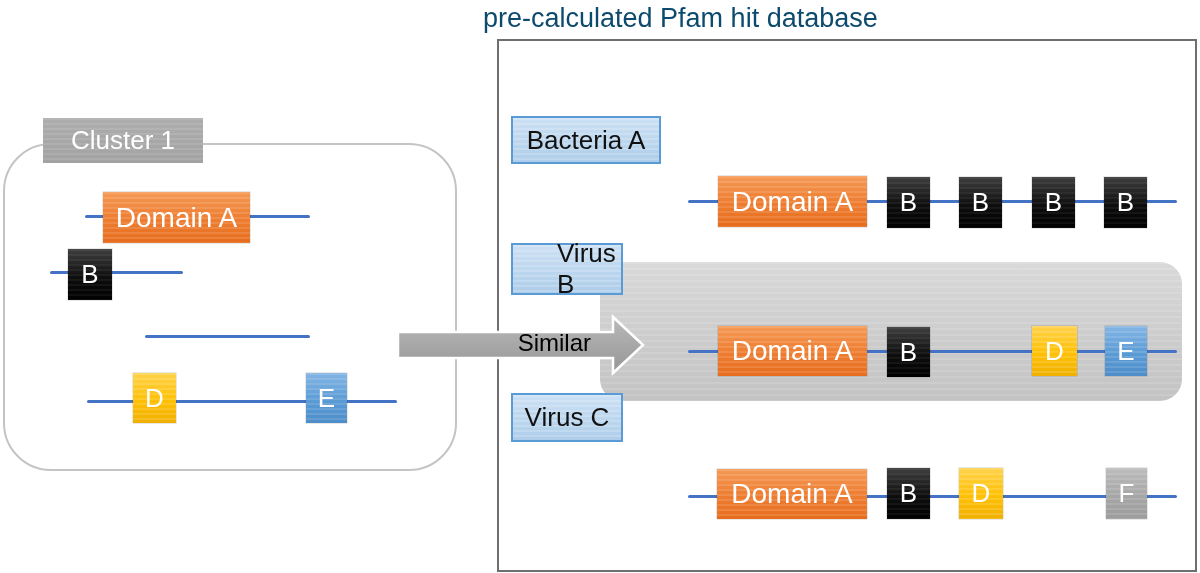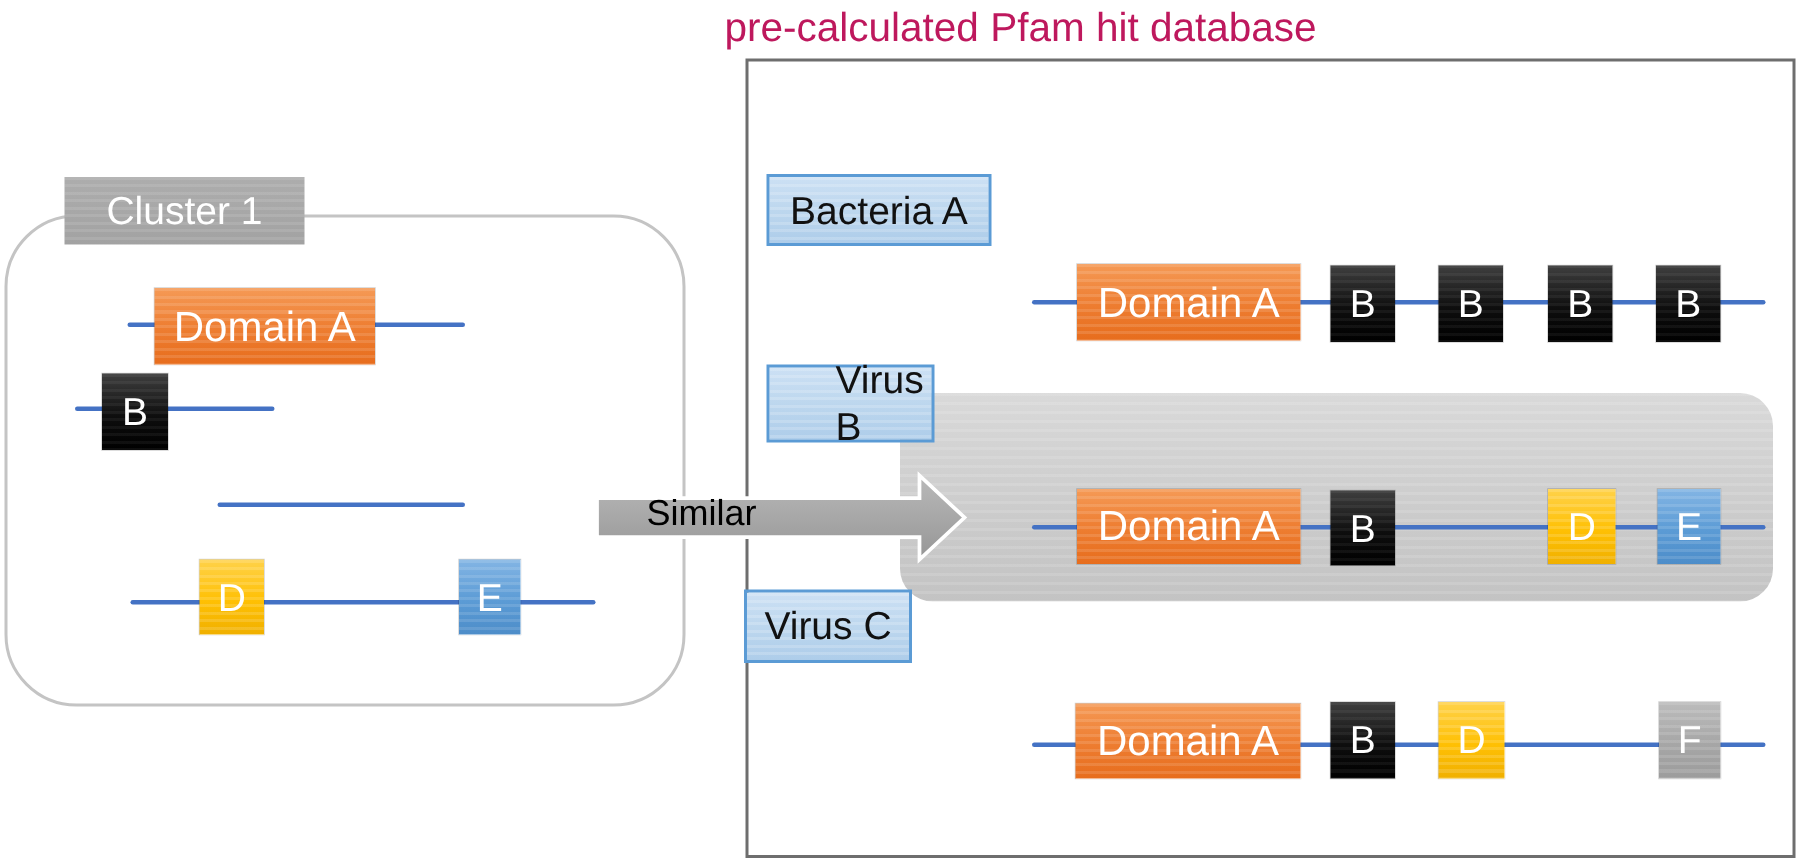--- a/index.html
+++ b/index.html
@@ -4,21 +4,21 @@
 <style>
   html,body{margin:0;padding:0;background:#ffffff;}
   body{font-family:"Liberation Sans", sans-serif;}
   #canvas{position:relative;width:1200px;height:573px;background:#ffffff;overflow:hidden;}
 
   .abs{position:absolute;}
 
   
   .fig-title{
     left:483px;top:3px;width:420px;height:32px;
-    font-size:27px;color:#be185d;letter-spacing:0px;
+    font-size:27px;color:#0c4a6e;letter-spacing:0px;
     white-space:nowrap;
   }
 
   
   .db-panel{
     left:497px;top:39px;width:696px;height:529px;
     border:2px solid #6e6e6e;background:#ffffff;
   }
 
   
@@ -89,21 +89,21 @@
     background:
       repeating-linear-gradient(180deg, rgba(255,255,255,.12) 0 2px, rgba(255,255,255,0) 2px 6px),
       linear-gradient(180deg,#d9d9d9 0%,#cbcbcb 60%,#c3c3c3 100%);
     z-index:1;
   }
 
   
   .arrow-svg{left:0;top:0;width:1200px;height:573px;z-index:5;pointer-events:none;}
   .similar-label{
     left:431px;top:329px;width:160px;height:28px;
-    font-size:24px;color:#000000;text-align:left;z-index:6;
+    font-size:24px;color:#000000;text-align:right;z-index:6;
   }
 </style>
 </head>
 <body>
 
 <div id="canvas">
 
   <div class="abs fig-title">pre-calculated Pfam hit database</div>
 
   <div class="abs db-panel"></div>
@@ -144,20 +144,20 @@
   <div class="abs dbox d-b" style="left:1032px;top:177px;width:43px;height:51px;">B</div>
   <div class="abs dbox d-b" style="left:1104px;top:177px;width:43px;height:51px;">B</div>
 
   <div class="abs entry-label" style="left:511px;top:243px;width:112px;height:52px;padding-left:44px;">Virus B</div>
   <div class="abs bb-line" style="left:688px;top:350px;width:489px;"></div>
   <div class="abs dbox d-a" style="left:718px;top:326px;width:149px;height:50px;">Domain A</div>
   <div class="abs dbox d-b" style="left:887px;top:327px;width:43px;height:50px;">B</div>
   <div class="abs dbox d-d" style="left:1032px;top:326px;width:45px;height:50px;">D</div>
   <div class="abs dbox d-e" style="left:1105px;top:326px;width:42px;height:50px;">E</div>
 
-  <div class="abs entry-label" style="left:496px;top:393px;width:112px;height:49px;">Virus C</div>
+  <div class="abs entry-label" style="left:511px;top:393px;width:112px;height:49px;">Virus C</div>
   <div class="abs bb-line" style="left:688px;top:495px;width:489px;"></div>
   <div class="abs dbox d-a" style="left:717px;top:469px;width:150px;height:50px;">Domain A</div>
   <div class="abs dbox d-b" style="left:887px;top:468px;width:43px;height:51px;">B</div>
   <div class="abs dbox d-d" style="left:959px;top:468px;width:44px;height:51px;">D</div>
   <div class="abs dbox d-f" style="left:1106px;top:468px;width:41px;height:51px;">F</div>
 
 </div>
 
 </body></html>

